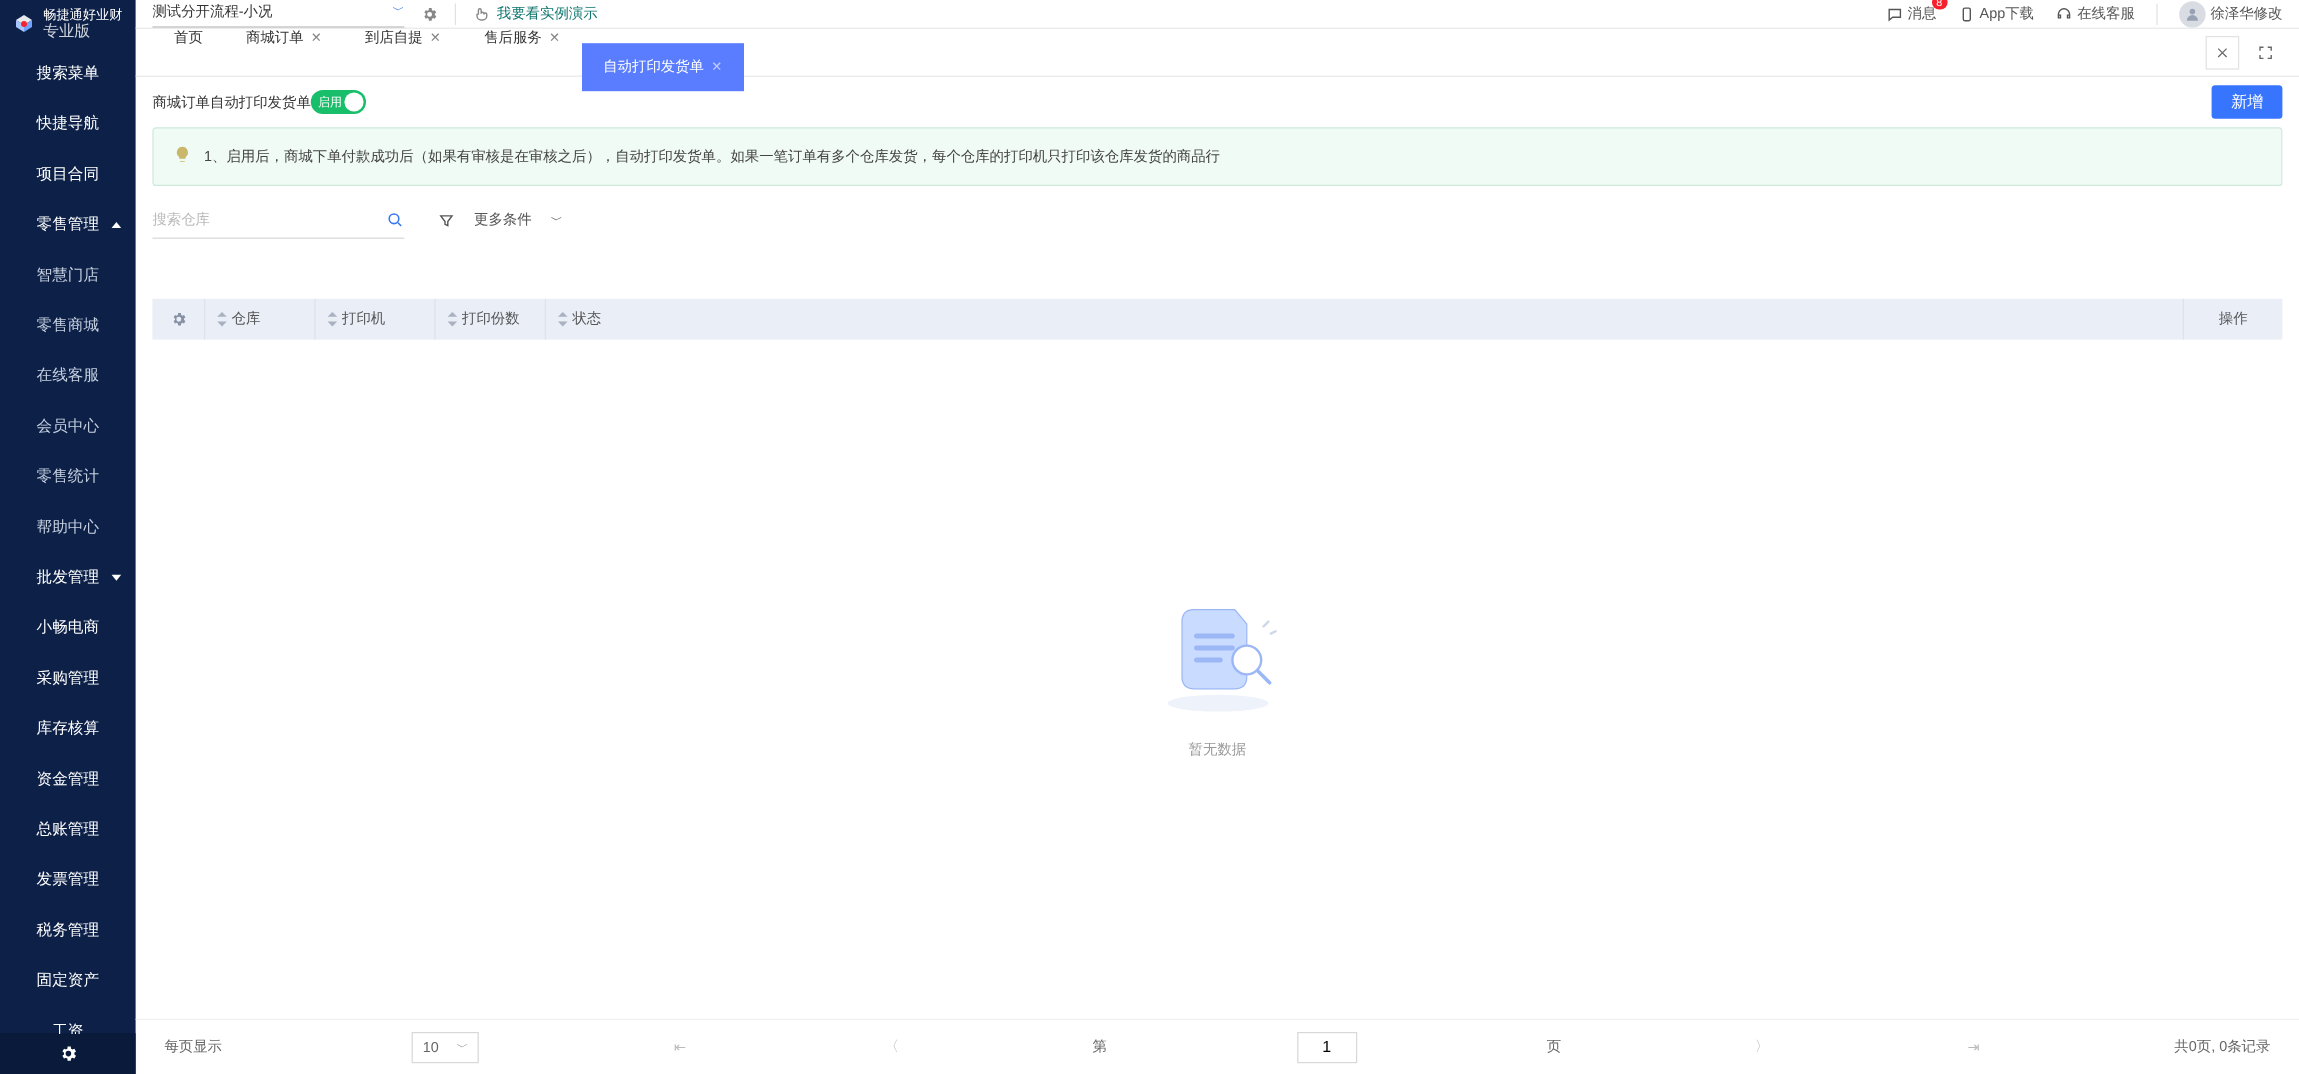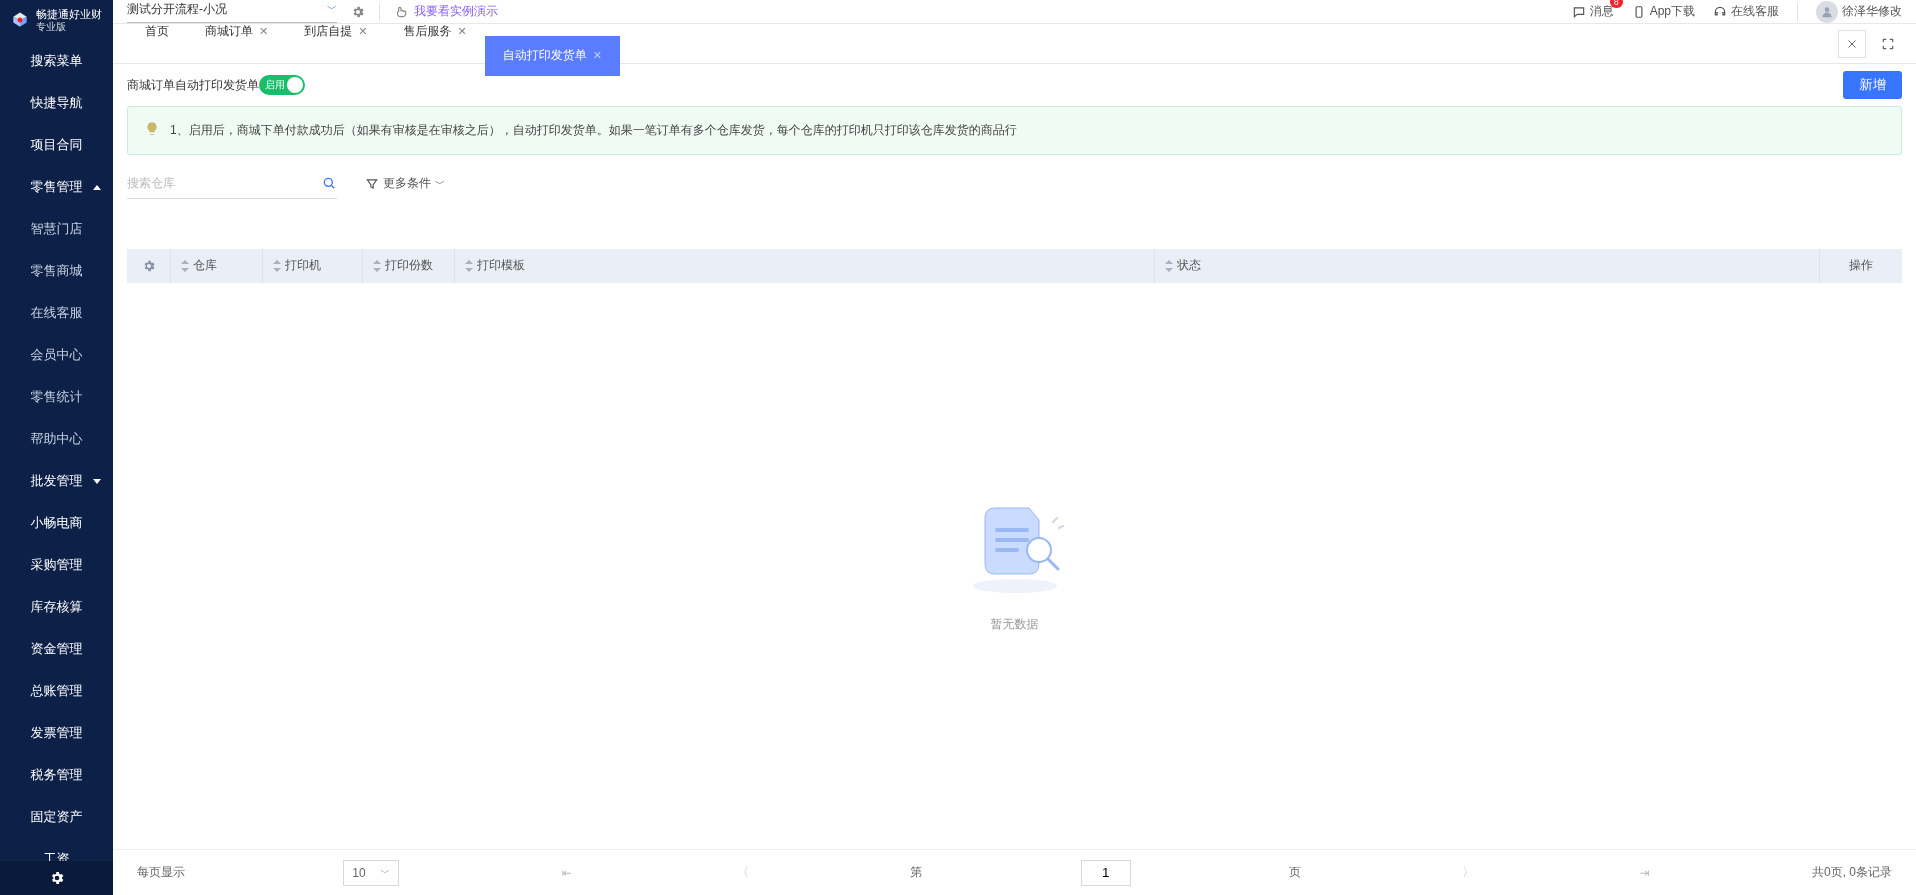--- a/index.html
+++ b/index.html
@@ -4,39 +4,39 @@
 <style>
   * { box-sizing: border-box; margin: 0; padding: 0; }
   body { font-family: "Microsoft YaHei", "PingFang SC", sans-serif; font-size: 12px; color: #333; background: #fff; overflow: hidden; }
   .app { display: flex; height: 895px; width: 1916px; }
 
   
   .sidebar { width: 113px; background: #0d2148; color: #fff; display: flex; flex-direction: column; flex-shrink: 0; }
   .logo { display: flex; align-items: center; padding: 8px 10px; height: 40px; }
   .logo-icon { width: 20px; height: 20px; margin-right: 6px; }
   .logo-text { display: flex; flex-direction: column; line-height: 1.1; font-size: 11px; }
-  .logo-sub { font-size: 10px; opacity: .8; }
+  .logo-sub { font-size: 13px; opacity: .8; }
   .side-list { flex: 1; overflow-y: auto; }
   .side-item { height: 42px; display: flex; align-items: center; justify-content: center; font-size: 13px; cursor: pointer; position: relative; }
   .side-item.has-caret::after { content: ""; position: absolute; right: 12px; width: 0; height: 0; border-left: 4px solid transparent; border-right: 4px solid transparent; }
   .side-item.caret-up::after { border-bottom: 5px solid #fff; }
   .side-item.caret-down::after { border-top: 5px solid #fff; }
   .side-sub { height: 42px; display: flex; align-items: center; justify-content: center; font-size: 13px; cursor: pointer; color: #c6d0e0; }
   .side-gear { height: 34px; display: flex; align-items: center; justify-content: center; background: #0a1a3a; }
 
   
   .main { flex: 1; display: flex; flex-direction: column; min-width: 0; }
 
   
   .topbar { height: 24px; display: flex; align-items: center; border-bottom: 1px solid #e8e8e8; padding: 0 14px; gap: 14px; }
   .selector { display: flex; align-items: center; gap: 10px; color: #333; border-bottom: 1px solid #bbb; padding-bottom: 4px; width: 210px; justify-content: space-between; }
   .selector-caret { color: #3a78f0; font-size: 10px; }
   .gear-icon { width: 14px; height: 14px; color: #888; }
   .divider-v { width: 1px; height: 18px; background: #e2e2e2; }
-  .demo-link { display: flex; align-items: center; gap: 6px; color: #8b5cf6; cursor: pointer; }
+  .demo-link { display: flex; align-items: center; gap: 6px; color: #0f766e; cursor: pointer; }
   .top-right { margin-left: auto; display: flex; align-items: center; gap: 18px; }
   .top-act { display: flex; align-items: center; gap: 4px; color: #555; cursor: pointer; position: relative; }
   .badge { position: absolute; top: -7px; right: -9px; background: #f5222d; color: #fff; font-size: 9px; border-radius: 8px; padding: 0 4px; line-height: 12px; }
   .avatar { width: 22px; height: 22px; border-radius: 50%; background: #d9dde3; display: inline-flex; align-items: center; justify-content: center; }
 
   
   .tabs { height: 40px; display: flex; align-items: center; border-bottom: 1px solid #e8e8e8; padding: 0 14px; gap: 0; position: relative; }
   .tab { padding: 0 18px; height: 40px; display: flex; align-items: center; gap: 6px; cursor: pointer; color: #333; }
   .tab.active { background: #5a7dff; color: #fff; margin-top: 24px; }
   .tab .close { font-size: 11px; opacity: .6; }
@@ -54,21 +54,21 @@
   .tipbox { margin: 0 14px 14px 14px; border: 1px solid #cfeadc; background: #f0fbf5; border-radius: 3px; padding: 12px 16px; display: flex; gap: 10px; color: #444; line-height: 1.9; }
   .tipbox .bulb { color: #c9b86a; flex-shrink: 0; margin-top: 2px; }
   .tipbox .link { color: #f5222d; cursor: pointer; }
 
   
   .filters { display: flex; align-items: center; padding: 0 14px 14px 14px; gap: 28px; }
   .searchbox { width: 210px; height: 30px; border-bottom: 1px solid #d8d8d8; display: flex; align-items: center; gap: 8px; }
   .searchbox input { border: none; outline: none; flex: 1; font-size: 12px; color: #333; }
   .searchbox input::placeholder { color: #bbb; }
   .search-icon { color: #3a78f0; }
-  .more-filter { display: flex; align-items: center; gap: 4px; color: #555; cursor: pointer; }
+  .more-filter { display: flex; align-items: center; gap: 16px; color: #555; cursor: pointer; }
 
   
   .table-wrap { margin: 36px 14px 0 14px; flex: 1; display: flex; flex-direction: column; min-height: 0; }
   .thead { display: flex; background: #e9eef7; height: 34px; align-items: flex-end; color: #555; }
   .th { border-right: 1px solid #dde3ee; height: 100%; display: flex; align-items: center; padding: 0 10px; gap: 4px; }
   .th:last-child { border-right: none; }
   .sort { width: 8px; height: 12px; display: inline-block; position: relative; }
   .sort::before, .sort::after { content: ""; position: absolute; left: 0; width: 0; height: 0; border-left: 4px solid transparent; border-right: 4px solid transparent; }
   .sort::before { top: 0; border-bottom: 4px solid #aab2c2; }
   .sort::after { bottom: 0; border-top: 4px solid #aab2c2; }
@@ -310,24 +310,20 @@
             <span>仓库</span>
           </div>
         <div class="th th-printer">
             <span class="sort"></span>
             <span>打印机</span>
           </div>
         <div class="th th-copies">
             <span class="sort"></span>
             <span>打印份数</span>
           </div>
-        <div class="th th-template">
-            <span class="sort"></span>
-            <span>打印模板</span>
-          </div>
         <div class="th th-status">
             <span class="sort"></span>
             <span>状态</span>
           </div>
         <div class="th th-ops">
             <span>操作</span>
           </div>
       </div>
       <div class="empty">
         <svg class="empty-ill" viewBox="0 0 120 100">

